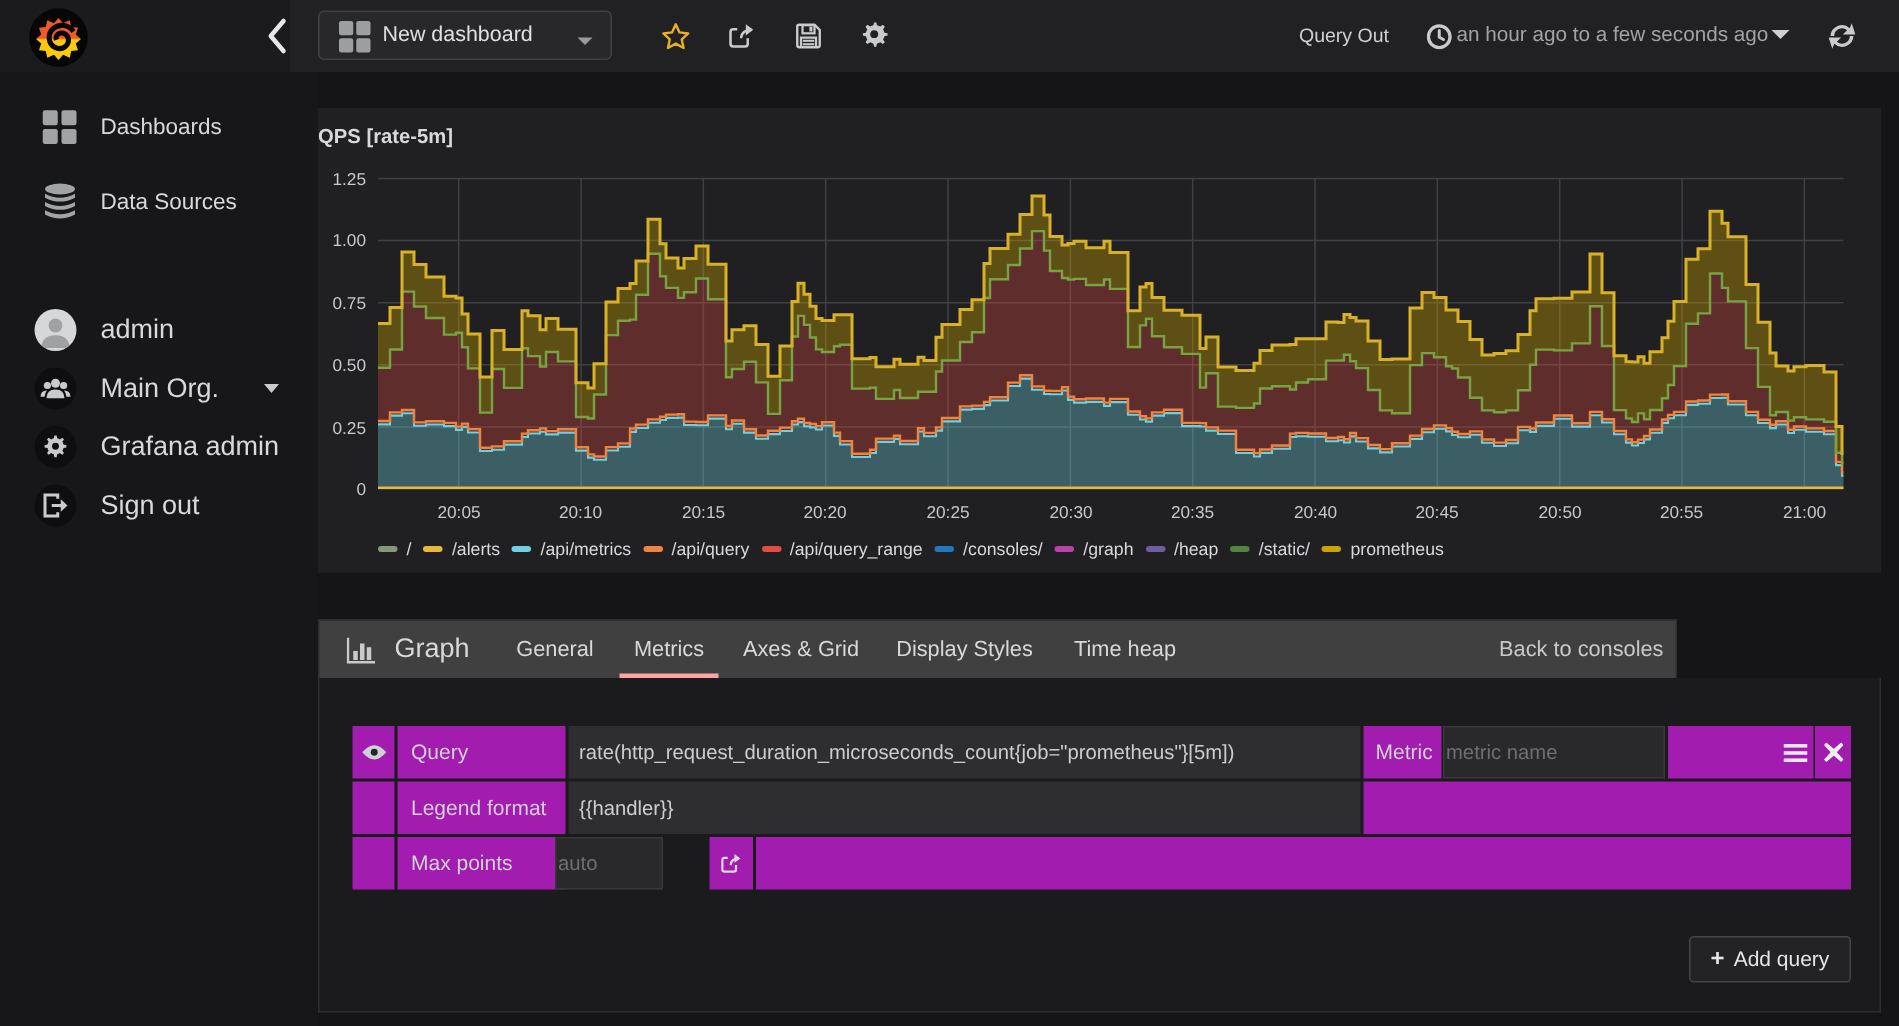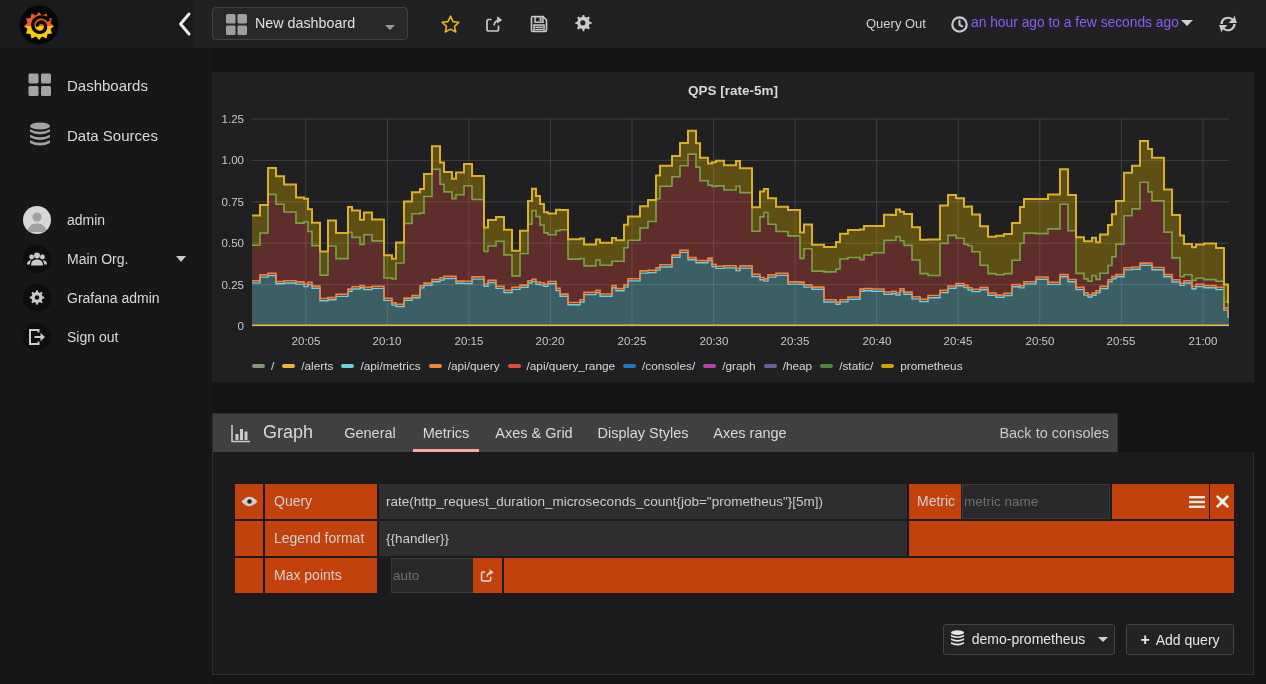--- a/index.html
+++ b/index.html
@@ -11,36 +11,36 @@
 #topbar-left { position:absolute; top:0; left:0; width:193px; height:48px; background:#1b1b1d; }
 #chev { position:absolute; left:176px; top:11px; }
 #nd-btn { position:absolute; left:212px; top:7px; width:196px; height:33px; background:#28282a;
   border:1px solid #414143; border-radius:4px; }
 #nd-btn .grid-ic { position:absolute; left:12px; top:5px; }
 #nd-btn .t { position:absolute; left:42px; top:7px; font-size:14.3px; color:#e0e0e1; }
 #nd-btn .car { position:absolute; right:12px; top:17px; width:0; height:0;
   border-left:5px solid transparent; border-right:5px solid transparent; border-top:5px solid #9a9a9c; }
 .tb-ic { position:absolute; top:15px; }
 #zoomout { position:absolute; left:866px; top:16px; font-size:13px; color:#d0d1d2; }
-#timetxt { position:absolute; left:971px; top:15px; font-size:13.8px; color:#8b5cf6; }
+#timetxt { position:absolute; left:971px; top:15px; font-size:13.8px; color:#a3a3a3; }
 #timecar { position:absolute; left:1181px; top:20px; width:0; height:0;
   border-left:6px solid transparent; border-right:6px solid transparent; border-top:6px solid #d0d0d0; }
 
 
 #sidebar { position:absolute; top:48px; left:0; width:212px; height:636px; background:#171719; }
 .side-item { position:absolute; left:0; width:212px; height:40px; }
 .side-item .lbl { position:absolute; left:67px; top:50%; transform:translateY(-50%);
   font-size:15px; color:#d8d9da; white-space:nowrap; }
-.side-item .lbl.sm { font-size:14px; }
+.side-item .lbl.sm { font-size:18px; }
 .circ { position:absolute; left:23px; top:50%; transform:translateY(-50%);
   width:28px; height:28px; border-radius:50%; }
 
 
 #gpanel { position:absolute; left:212px; top:72px; width:1042px; height:310px; background:#202022; }
-#gtitle { position:absolute; top:11px; left:0; width:100%; text-align:center;
+#gtitle { position:absolute; top:11px; left:0; width:100%; 
   font-size:13.5px; font-weight:bold; color:#d8d9da; }
 #legend { position:absolute; left:40px; top:287px; height:16px; font-size:11.8px; color:#d8d9da;
   white-space:nowrap; }
 #legend .it { display:inline-block; margin-right:8px; }
 #legend .dash { display:inline-block; width:13px; height:4px; border-radius:2px;
   vertical-align:2px; margin-right:6px; }
 
 #epanel { position:absolute; left:212px; top:413px; width:1042px; height:262px; }
 #ehead { position:absolute; top:0; left:0; width:906px; height:39px; background:#404040;
   border:1px solid #2e2f31; border-bottom:none; }
@@ -49,21 +49,21 @@
 #ehead .gicon { position:absolute; left:18px; top:11px; }
 #ehead .gname { position:absolute; left:50px; top:8px; font-size:18px; color:#d8d9da; }
 .tab { position:absolute; top:0; height:39px; line-height:38px; font-size:14.5px; color:#d8d9da;
   text-align:center; }
 .tab.active { border-bottom:4px solid #fca5a5; }
 #backdash { position:absolute; right:8px; top:0; height:39px; line-height:38px;
   font-size:14.5px; color:#c8c9ca; }
 
 
 .trow { position:absolute; left:22px; height:35px; }
-.cell { position:absolute; top:0; height:35px; background:#c2410c; }
+.cell { position:absolute; top:0; height:35px; background:#a21caf; }
 .cell.lbl { color:#d0d1d2; font-size:14px; line-height:35px; padding-left:9px; }
 .cell.inp { background:#2e2e31; color:#cccdce; font-size:13.5px; line-height:35px; padding-left:7px; }
 .cell.ph  { background:#29292c; color:#6e6f71; font-size:13.5px; line-height:34px; padding-left:1px;
   border:1px solid #39393b; }
 
 
 .btn { position:absolute; height:31px; background:#232326; border:1px solid #454548;
   border-radius:3px; color:#e6e6e7; font-size:14px; line-height:29px; text-align:center; }
 </style>
 </head>
@@ -258,21 +258,21 @@
       <path d="M1 0 V16.5 H19" stroke="#c9cacb" stroke-width="1.6" fill="none"></path>
       <rect x="4.5" y="9" width="3" height="6" fill="#c9cacb"></rect>
       <rect x="9" y="4" width="3" height="11" fill="#c9cacb"></rect>
       <rect x="13.5" y="6.5" width="3" height="8.5" fill="#c9cacb"></rect>
     </svg>
     <span class="gname">Graph</span>
     <span class="tab" style="left:117px;width:80px;">General</span>
     <span class="tab active" style="left:200px;width:66px;">Metrics</span>
     <span class="tab" style="left:271px;width:100px;">Axes &amp; Grid</span>
     <span class="tab" style="left:374px;width:112px;text-align:center;">Display Styles</span>
-    <span class="tab" style="left:489px;width:96px;">Axes range</span>
+    <span class="tab" style="left:489px;width:96px;">Time heap</span>
     <span id="backdash">Back to consoles</span>
   </div>
   <div id="ebody">
 
 <div class="trow" style="top:32px;width:999px">
   <div class="cell" style="left:0;width:28px">
           <svg width="17" height="11" viewBox="0 0 17 11" style="position:absolute;left:6px;top:12px">
   <path d="M0.5 5.5 Q8.5 -4 16.5 5.5 Q8.5 15 0.5 5.5 Z" fill="#cfd0d1"></path>
   <circle cx="8.5" cy="5.5" r="2.3" fill="#252528"></circle>
 </svg>
@@ -297,33 +297,26 @@
 </div>
 <div class="trow" style="top:69px;width:999px">
   <div class="cell" style="left:0;width:28px"></div>
   <div class="cell lbl" style="left:30px;width:112px">Legend format</div>
   <div class="cell inp" style="left:144px;width:528px">{{handler}}</div>
   <div class="cell" style="left:674px;width:325px"></div>
 </div>
 <div class="trow" style="top:106px;width:999px">
   <div class="cell" style="left:0;width:28px"></div>
   <div class="cell lbl" style="left:30px;width:112px">Max points</div>
-  <div class="cell ph" style="left:156px;width:87px;line-height:33px">auto</div>
+  <div class="cell ph" style="left:135px;width:72px;line-height:33px">auto</div>
   <div class="cell" style="left:238px;width:29px">
           <svg width="15" height="15" viewBox="0 0 19 18" style="position:absolute;left:7px;top:10px">
   <path d="M13.5 10.5 V14.2 Q13.5 16 11.7 16 H3.8 Q2 16 2 14.2 V6.3 Q2 4.5 3.8 4.5 H6.5" fill="none" stroke="#d8d9da" stroke-width="1.9"></path>
   <path d="M9 10.5 Q9.5 5 16 4.9" fill="none" stroke="#d8d9da" stroke-width="1.9"></path>
   <path d="M12.2 1.2 L17.2 4.9 L12.2 8.6 Z" fill="#d8d9da"></path>
 </svg>
         </div>
   <div class="cell" style="left:269px;width:730px"></div>
 </div>
 
-<div class="btn" style="left:730px;top:172px;width:172px"><svg width="15" height="17" viewBox="0 0 22 26" style="vertical-align:-3px;margin-right:7px">
-  <ellipse cx="11" cy="4" rx="10" ry="3.6" fill="#e6e6e7"></ellipse>
-  <path d="M1 7.2 Q11 12.5 21 7.2 V9.8 Q11 15 1 9.8 Z" fill="#e6e6e7"></path>
-  <path d="M1 12.7 Q11 18 21 12.7 V15.3 Q11 20.5 1 15.3 Z" fill="#e6e6e7"></path>
-  <path d="M1 18.2 Q11 23.5 21 18.2 V21 Q11 26.2 1 21 Z" fill="#e6e6e7"></path>
-</svg>demo-prometheus
-  <span style="display:inline-block;margin-left:9px;width:0;height:0;border-left:5px solid transparent;border-right:5px solid transparent;border-top:5px solid #d0d0d0;vertical-align:2px"></span></div>
 <div class="btn" style="left:913px;top:172px;width:108px"><span style="font-size:16px;font-weight:bold;margin-right:6px">+</span>Add query</div>
   </div>
 </div>
 
 </body></html>

